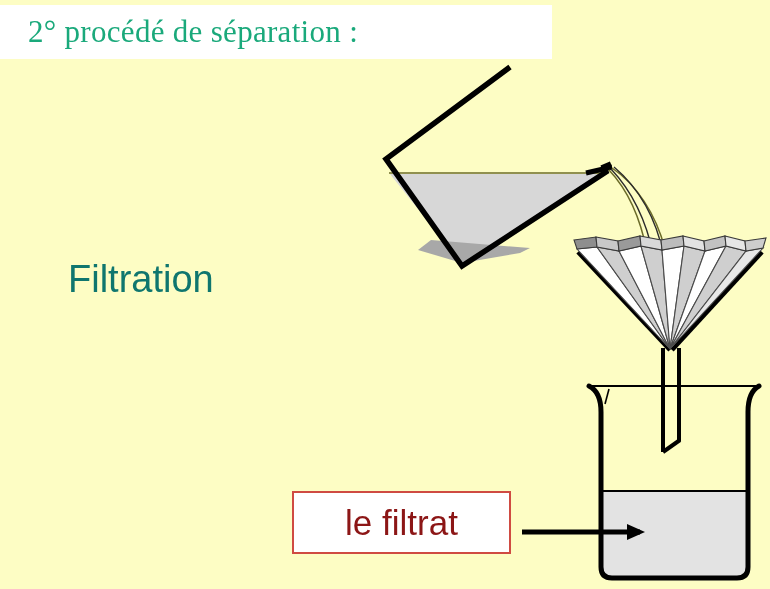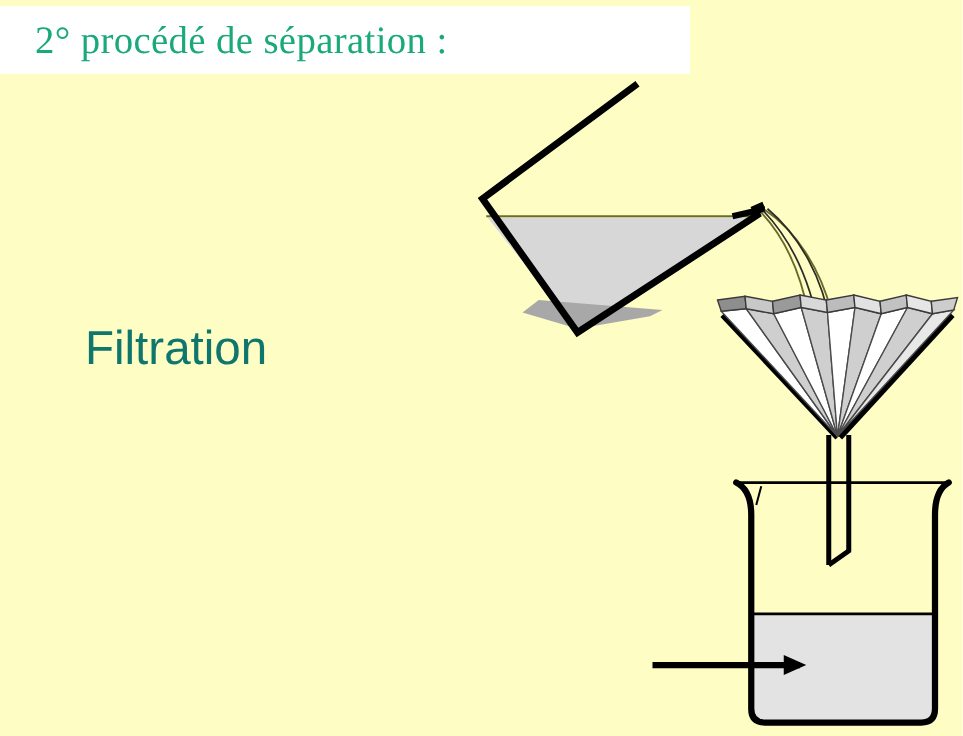--- a/index.html
+++ b/index.html
@@ -154,14 +154,17 @@
     </g>
 
   </svg>
 
   <div class="title-box">
     <span class="title-text">2° procédé de séparation :</span>
   </div>
 
   <div class="filtration-label">Filtration</div>
 
+  <div class="filtrat-box">
+    <span class="filtrat-text">le filtrat</span>
+  </div>
 
 </div>
 
 </body></html>

